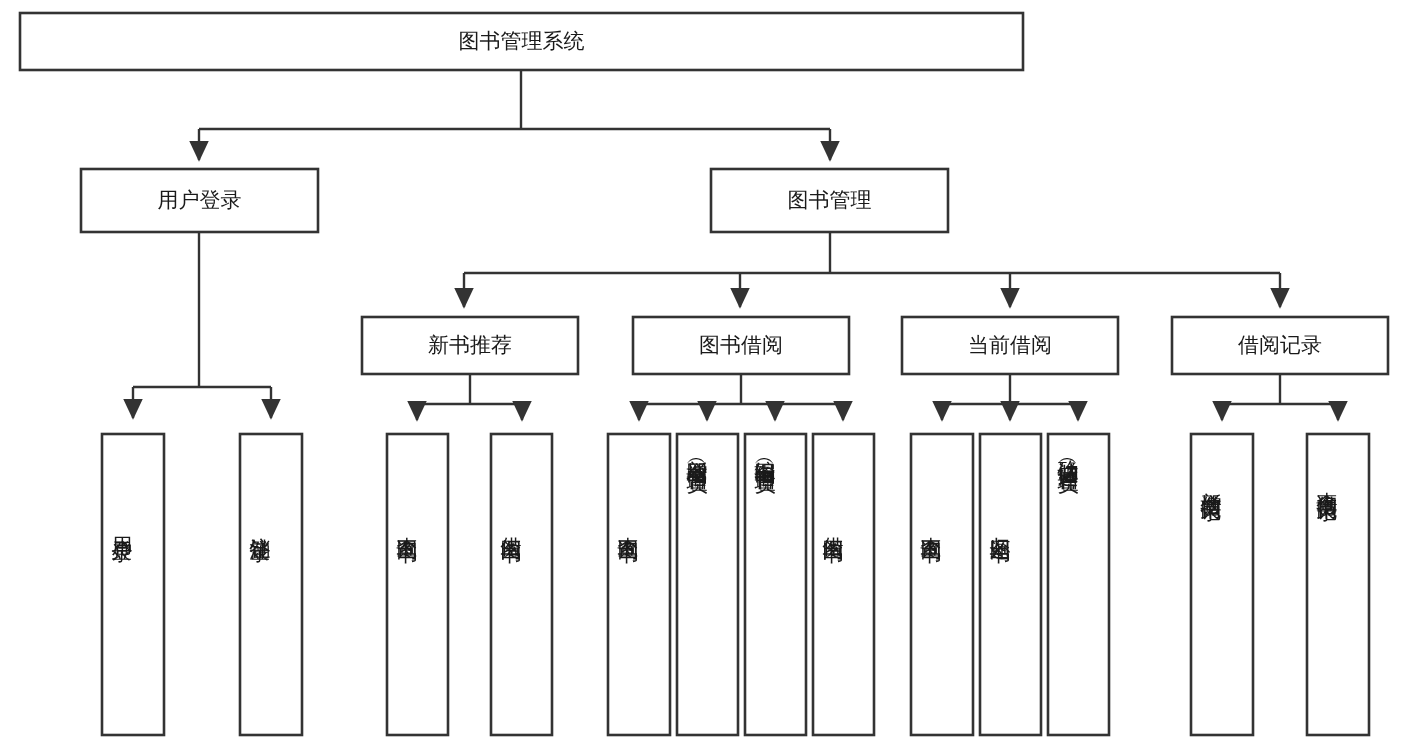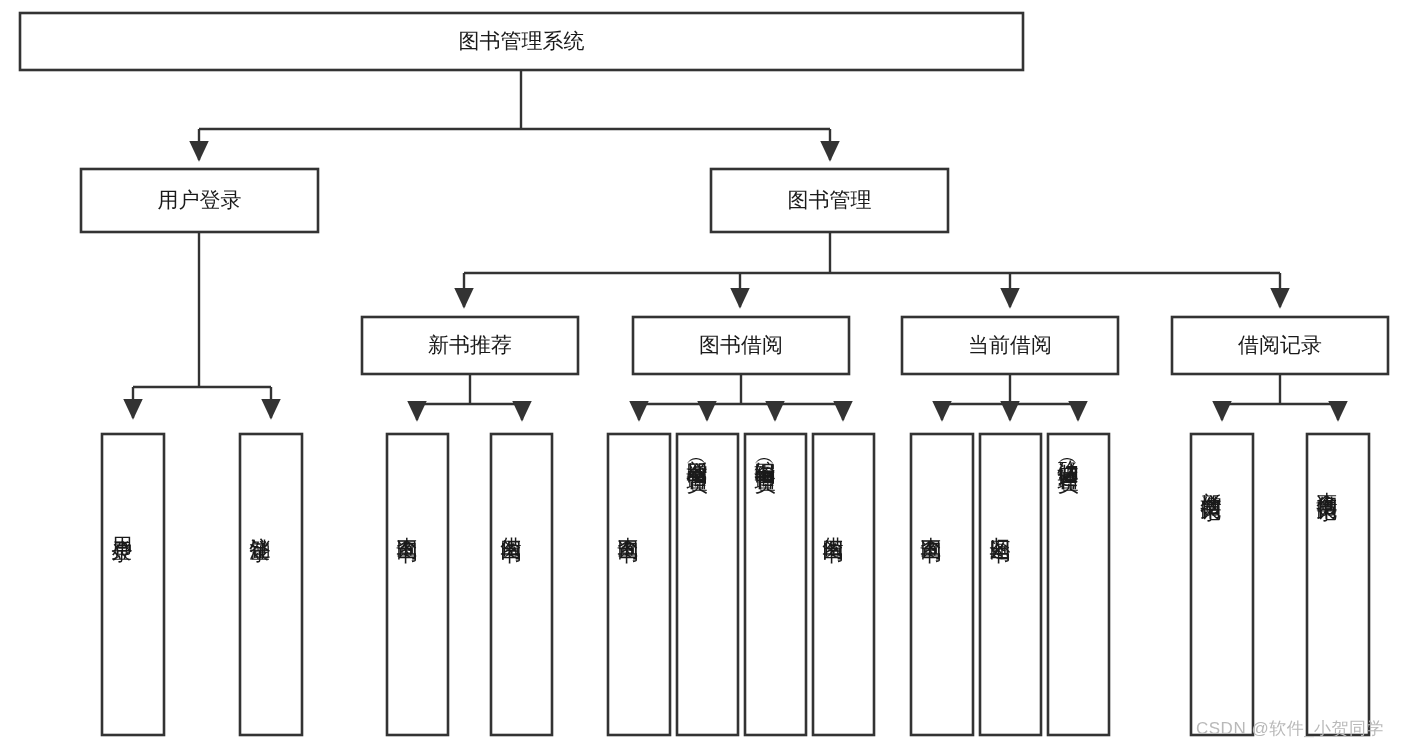--- a/index.html
+++ b/index.html
@@ -187,15 +187,14 @@
   <div class="node-label-v" style="left:755px; top:443px;">编辑图书（管理员）</div>
   <div class="node-label-v" style="left:823px; top:520px;">借阅图书</div>
 
   <div class="node-label-v" style="left:921px; top:520px;">查询图书</div>
   <div class="node-label-v" style="left:990px; top:520px;">归还图书</div>
   <div class="node-label-v" style="left:1058px; top:443px;">确认归还（管理员）</div>
 
   <div class="node-label-v" style="left:1201px; top:475px;">新增借阅记录</div>
   <div class="node-label-v" style="left:1317px; top:475px;">查询借阅记录</div>
 
-  <div class="watermark" style="left:1196px; top:717px;">CSDN @软件_小贺同学</div>
 
 </div>
 
 </body></html>

